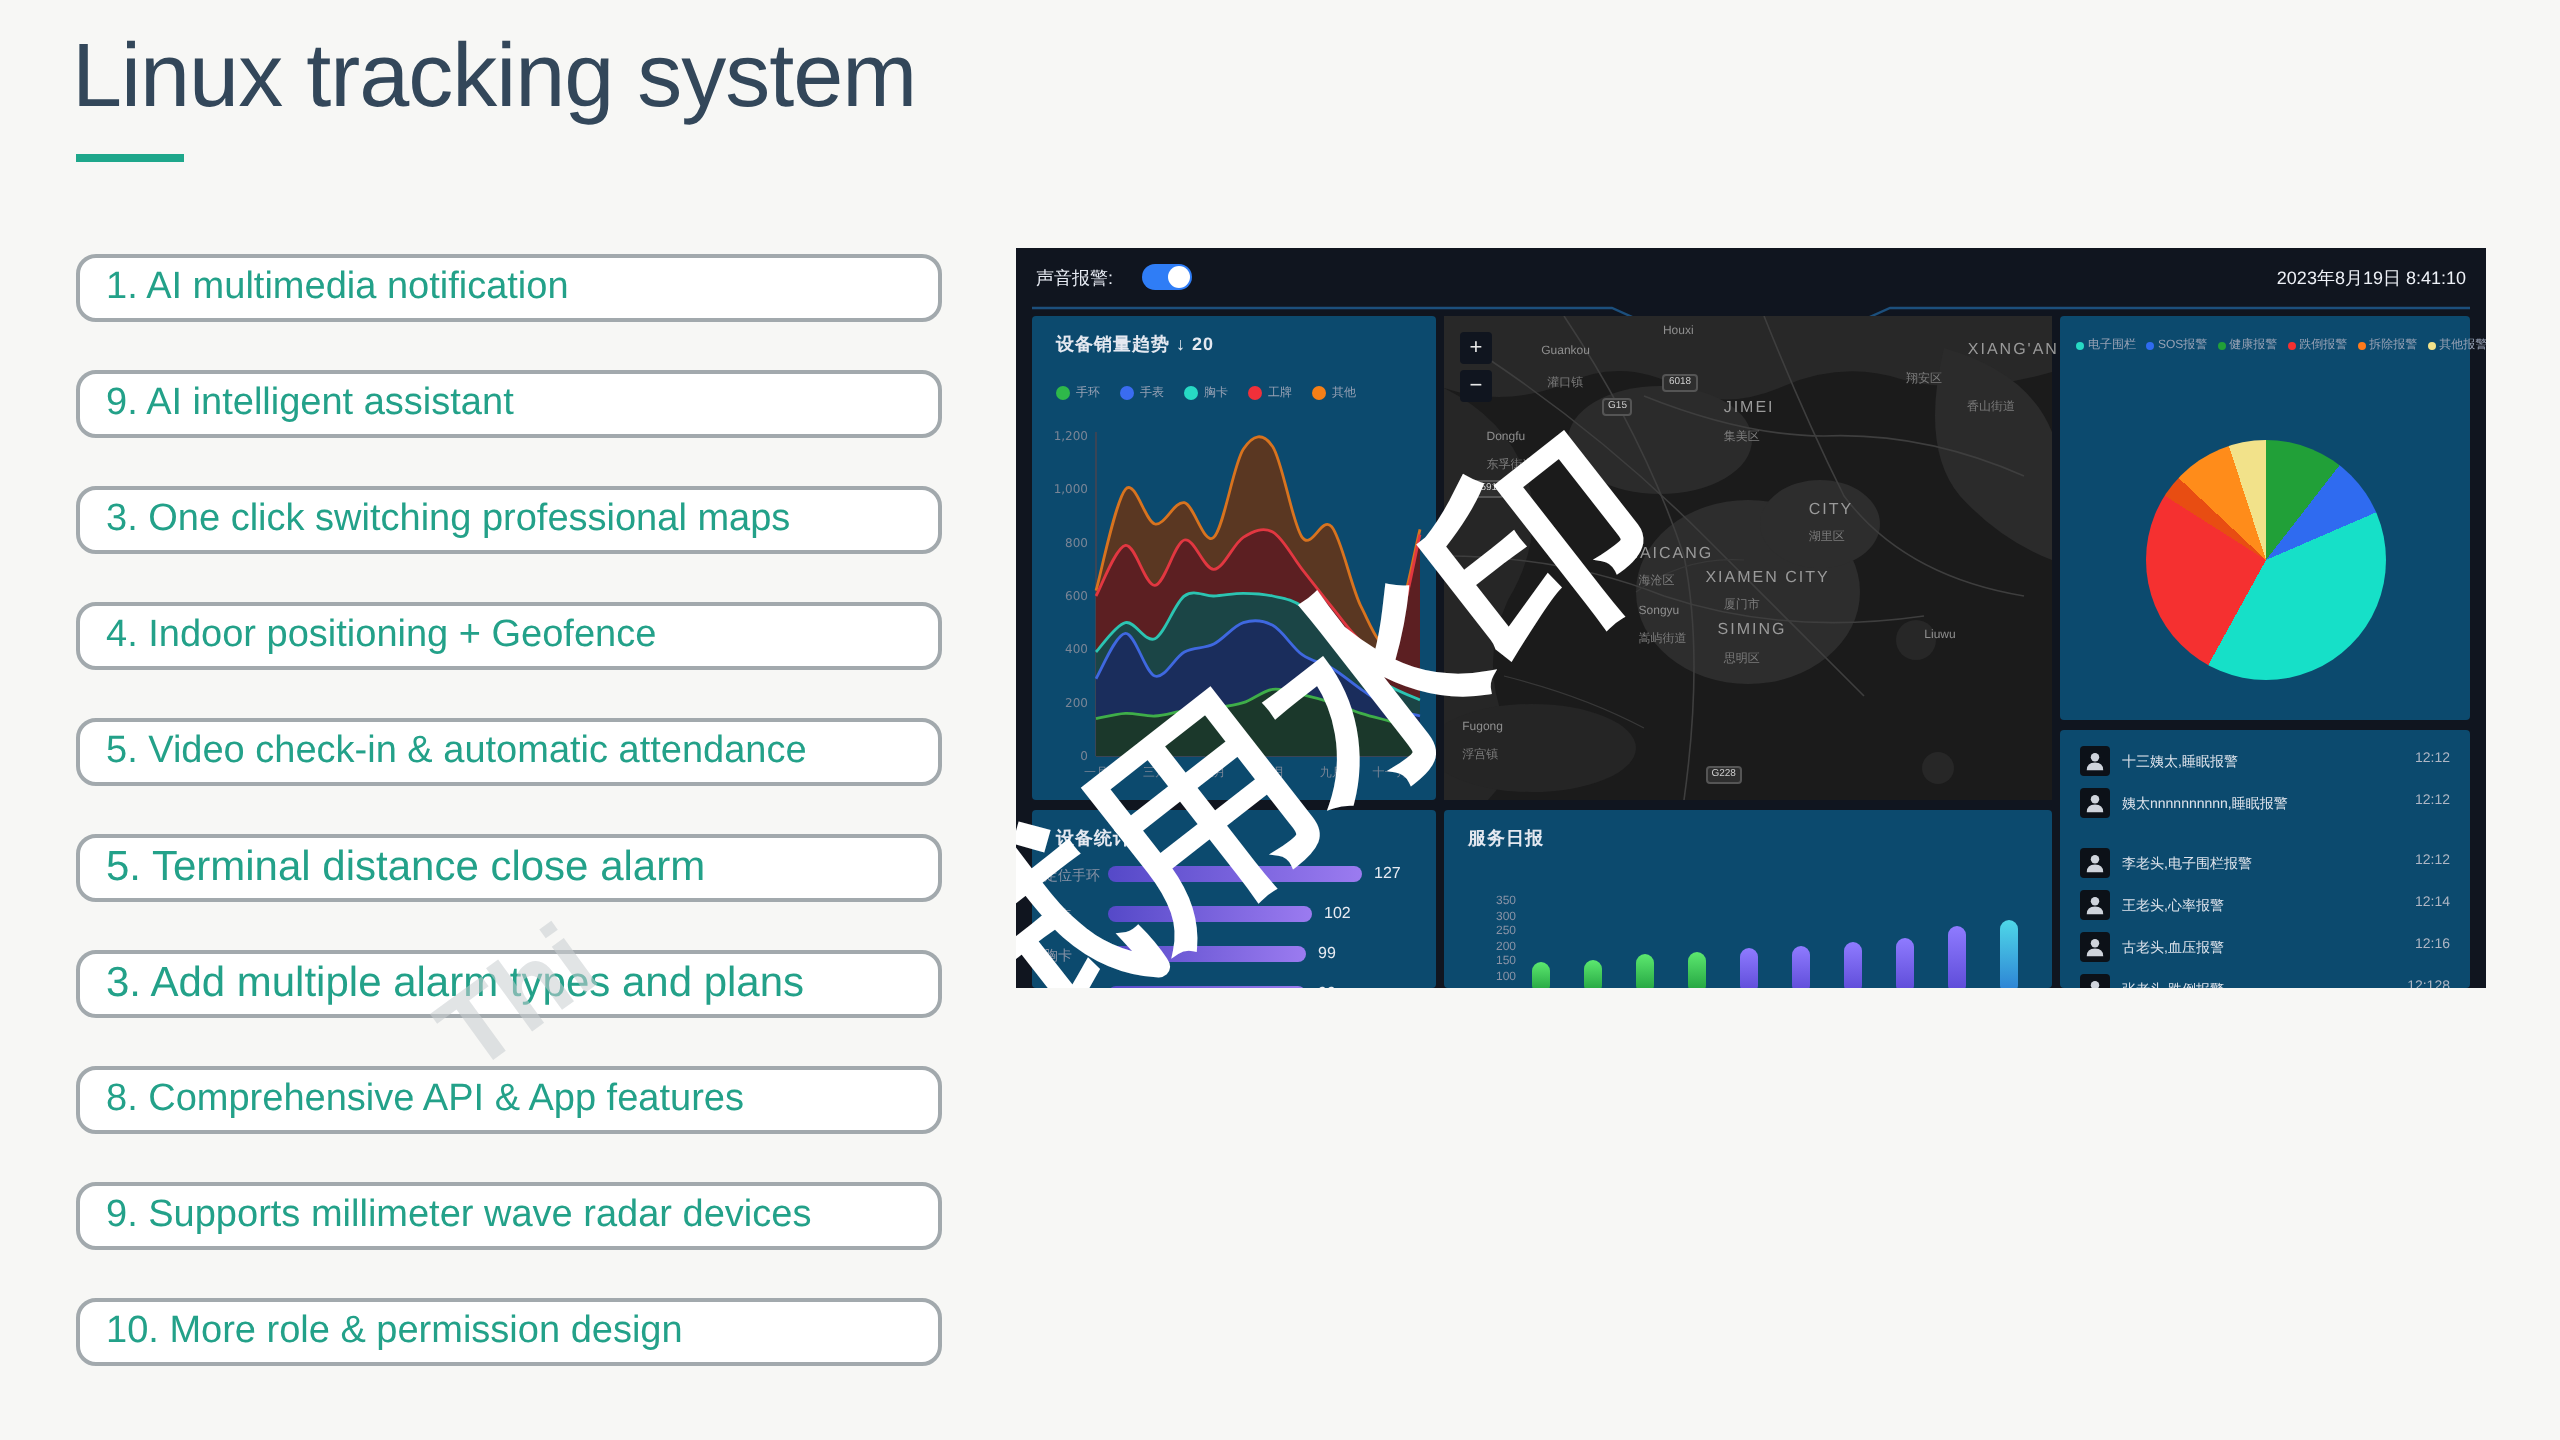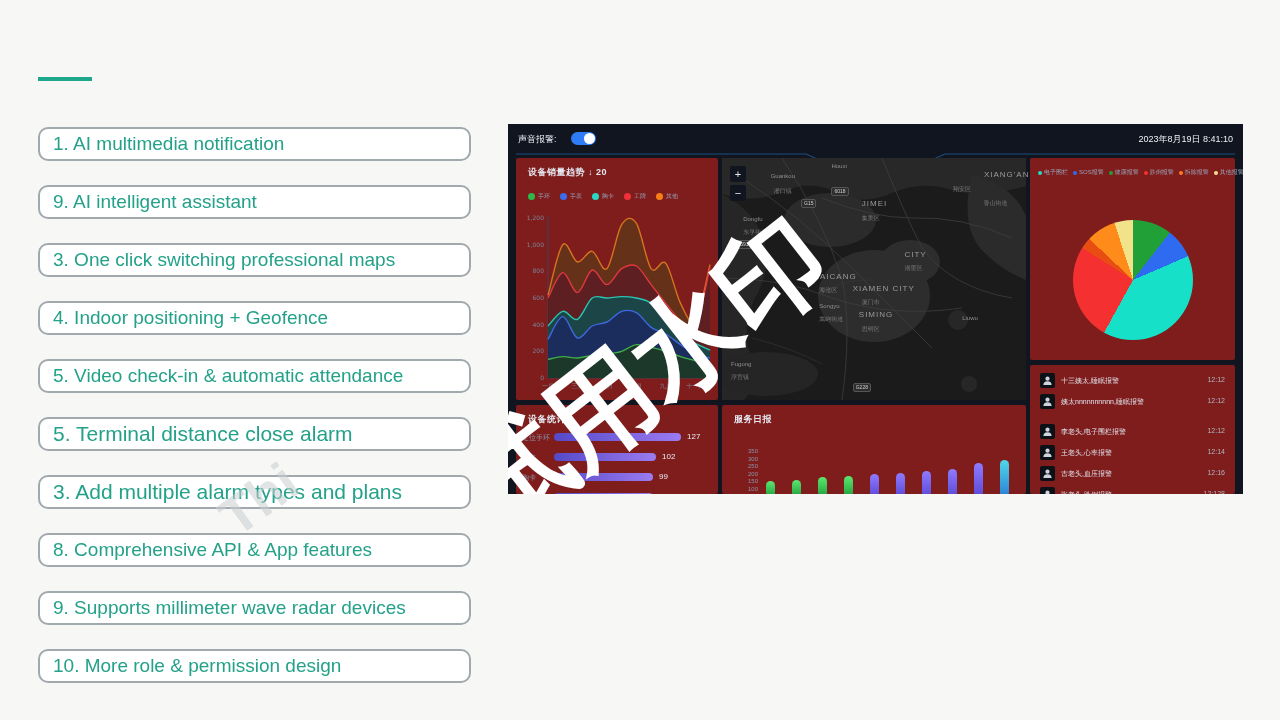--- a/index.html
+++ b/index.html
@@ -20,21 +20,21 @@
 
   
   .dashboard{position:absolute;left:508px;top:124px;width:735px;height:370px;background:#10151f;overflow:hidden;color:#dfe3ea;}
   .dash-topbar{position:absolute;left:0;top:0;width:100%;height:30px;}
   .sound-label{position:absolute;left:10px;top:9px;font-size:9px;color:#e8ecf4;}
   .toggle{position:absolute;left:63px;top:8px;width:25px;height:13px;border-radius:7px;background:#2f7df6;}
   .toggle .knob{position:absolute;right:1px;top:1px;width:11px;height:11px;border-radius:50%;background:#ffffff;}
   .dash-time{position:absolute;right:10px;top:9px;font-size:9px;color:#eef1f7;}
   .divider-svg{position:absolute;left:0;top:29px;}
 
-  .panel{position:absolute;background:#7f1d1d;border-radius:2px;}
+  .panel{position:absolute;background:#0c4a6e;border-radius:2px;}
   .panel-title{position:absolute;left:12px;top:8px;font-size:9px;font-weight:bold;color:#e4e8f0;letter-spacing:0.5px;}
 
   
   #p-area{left:8px;top:34px;width:202px;height:242px;}
   .area-legend{position:absolute;left:12px;top:34px;display:flex;gap:10px;}
   .area-legend .li{display:flex;align-items:center;gap:3px;font-size:6px;color:#97a1b4;}
   .dot{width:7px;height:7px;border-radius:50%;display:inline-block;}
 
   
   #p-hbar{left:8px;top:281px;width:202px;height:89px;}
@@ -82,20 +82,21 @@
   
   .dash-watermark{position:absolute;left:-35px;top:330px;font-size:108px;font-weight:600;color:#ffffff;transform:rotate(-38deg);transform-origin:0 50%;z-index:6;line-height:1;white-space:nowrap;pointer-events:none;}
 
   svg text{font-family:"DejaVu Sans",sans-serif;}
 </style>
 </head>
 <body>
 
 <div class="slide">
 
+  <div class="page-title">Linux tracking system</div>
   <div class="title-underline"></div>
 
   <div class="features">
     <div class="feature-box">1. AI multimedia notification</div>
     <div class="feature-box">9. AI intelligent assistant</div>
     <div class="feature-box">3. One click switching professional maps</div>
     <div class="feature-box">4. Indoor positioning + Geofence</div>
     <div class="feature-box">5. Video check-in &amp; automatic attendance</div>
     <div class="feature-box big">5. Terminal distance close alarm</div>
     <div class="feature-box big">3. Add multiple alarm types and plans</div>

